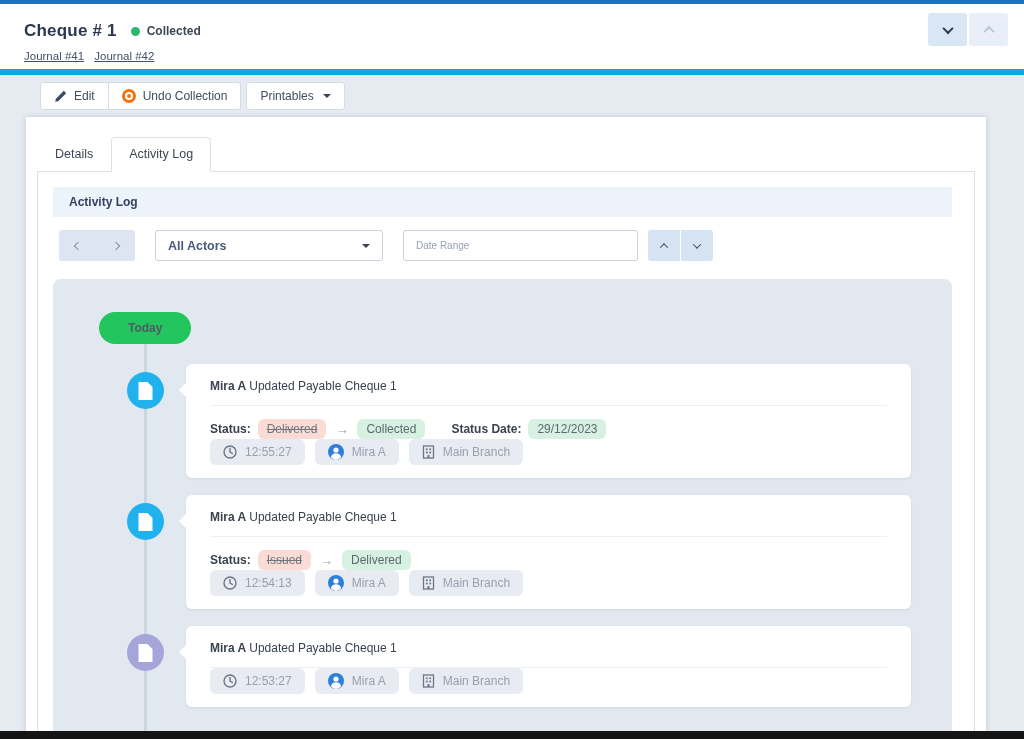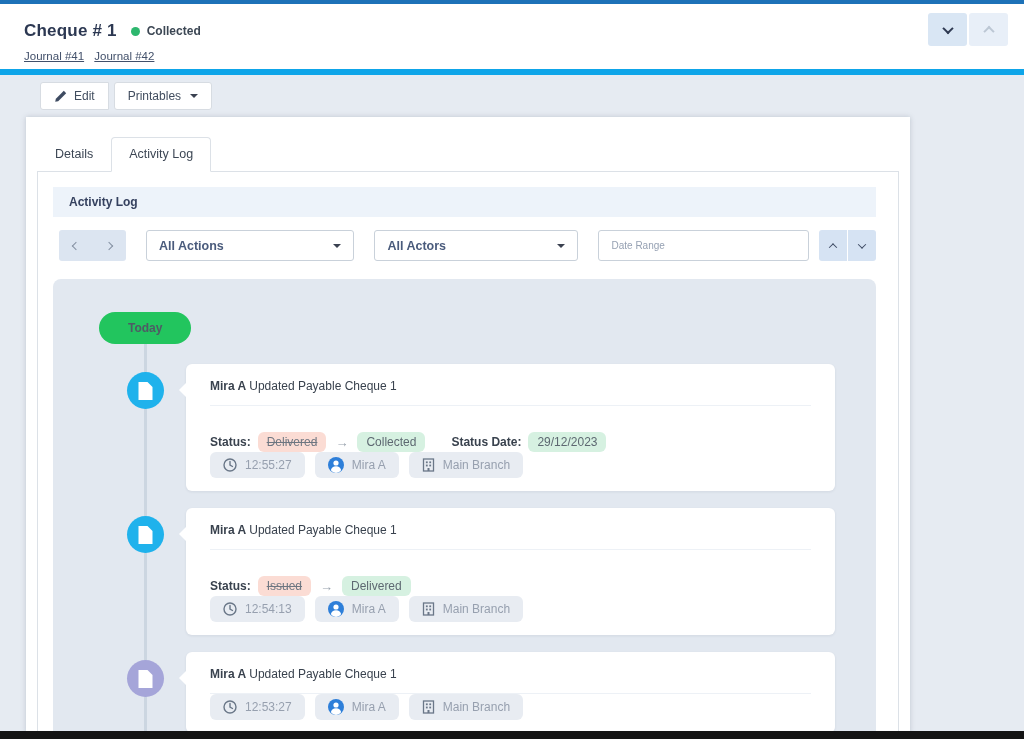--- a/index.html
+++ b/index.html
@@ -38,21 +38,21 @@
   .toolbar { position:absolute; top:7px; left:40px; display:flex; align-items:center; }
   .tbtn { height:28px; background:#fff; border:1px solid #d7dce2; font-size:12px; color:#414d5f; display:flex; align-items:center; gap:7px; padding:0 13px; cursor:pointer; font-family:inherit; }
   .tbtn.first { border-radius:3px 0 0 3px; }
   .tbtn.mid { border-left:none; border-radius:0 3px 3px 0; }
   .tbtn.solo { border-radius:3px; margin-left:5px; }
   .undo-icon { width:14px; height:14px; border-radius:50%; background:#f2720e; display:flex; align-items:center; justify-content:center; }
   .undo-icon i { display:block; width:8px; height:8px; border:2px solid #fff; background:#f2720e; border-radius:50%; }
   .caret-down { display:inline-block; width:0; height:0; border-left:4px solid transparent; border-right:4px solid transparent; border-top:4.5px solid #3a4150; margin-left:2px; }
 
   
-  .content-card { position:absolute; top:42px; left:26px; width:884px; bottom:6px; background:#fff; box-shadow:0 0 5px rgba(90,100,120,.28); display:flex; flex-direction:column; }
+  .content-card { position:absolute; top:42px; left:26px; width:960px; bottom:6px; background:#fff; box-shadow:0 0 5px rgba(90,100,120,.28); display:flex; flex-direction:column; }
 
   
   .tabs { display:flex; margin:20px 11px 0 11px; position:relative; z-index:2; }
   .tab { padding:9px 17px; font-size:12.5px; color:#3c4654; border:1px solid transparent; cursor:pointer; }
   .tab.active { background:#fff; border-color:#dce1e7; border-bottom-color:#fff; border-radius:4px 4px 0 0; margin-bottom:-1px; }
 
   .tab-panel { flex:1; margin:0 11px; border:1px solid #dce1e7; padding:15px 22px 0 15px; display:flex; flex-direction:column; overflow:hidden; }
   .panel-header { height:30px; line-height:30px; background:#edf3fa; font-size:12px; font-weight:bold; color:#35415f; padding:0 16px; }
 
   
@@ -73,21 +73,21 @@
   .today-pill { display:inline-block; margin:33px 0 0 46px; padding:9px 29px; background:#22c55e; border-radius:17px; font-size:12px; font-weight:bold; color:#4f5a65; position:relative; z-index:1; }
 
   .entry { position:relative; margin:20px 41px 17px 133px; }
   .entry + .entry { margin-top:17px; }
   .node { position:absolute; left:-59px; top:8px; width:37px; height:37px; border-radius:50%; display:flex; align-items:center; justify-content:center; z-index:1; }
   .entry-card { background:#fff; border-radius:6px; padding:15px 24px 13px; box-shadow:0 1px 3px rgba(30,40,60,.08); position:relative; }
   .entry-card::before { content:""; position:absolute; left:-7px; top:19px; border-top:7px solid transparent; border-bottom:7px solid transparent; border-right:7px solid #fff; }
   .e-title { font-size:12px; color:#39424e; }
   .e-title .t-actor { font-weight:bold; margin-right:3px; }
   .e-sep { height:1px; background:#edf1f6; margin-top:12px; }
-  .status-row { margin-top:26px; display:flex; align-items:center; font-size:12px; color:#39424e; }
+  .status-row { margin-top:13px; display:flex; align-items:center; font-size:12px; color:#39424e; }
   .s-label { font-weight:bold; margin-right:7px; }
   .s-label.dt { margin-left:26px; }
   .chip { padding:3px 9px; border-radius:6px; }
   .chip.old { background:#fbdcd4; color:#6d7681; text-decoration:line-through; }
   .chip.new { background:#d6f1e1; color:#5d6871; }
   .s-arrow { color:#98a2ad; margin:0 9px; font-size:13px; }
   .badges-row { margin-top:0; display:flex; gap:10px;align-items:flex-end; }
   .pill { background:#e8ecf2; border-radius:6px; height:26px; display:flex; align-items:center; gap:8px; padding:0 13px; font-size:12px; color:#97a0af; }
 
   .bottom-bar { position:absolute; left:0; right:0; bottom:0; height:8px; background:#141414; z-index:9; }
@@ -122,20 +122,26 @@
 
   <div class="page-body">
 
     <div class="toolbar">
       <button class="tbtn first">
         <svg width="13" height="13" viewBox="0 0 14 14">
             <path d="M10.6.9l2.5 2.5-8.6 8.6-3.2.7.7-3.2z" fill="#3e4b61"></path>
           </svg>
         <span>Edit</span>
       </button>
+      <button class="tbtn mid">
+        <span class="undo-icon">
+            <i></i>
+          </span>
+        <span>Undo Collection</span>
+      </button>
       <button class="tbtn solo">
         <span>Printables</span>
         <i class="caret-down"></i>
       </button>
     </div>
 
     <div class="content-card">
       <div class="tabs">
         <div class="tab">Details</div>
         <div class="tab active">Activity Log</div>
@@ -146,24 +152,20 @@
 
         <div class="filter-row">
           <div class="pager">
             <button>
                 <i class="chv sm left"></i>
               </button>
             <button>
                 <i class="chv sm right"></i>
               </button>
           </div>
-          <div class="select">
-            <span>All Actions</span>
-            <i class="caret-down"></i>
-          </div>
           <div class="select second">
             <span>All Actors</span>
             <i class="caret-down"></i>
           </div>
           <input class="date-input" type="text" placeholder="Date Range" style="">
           <div class="updown">
             <button>
                 <i class="chv sm up"></i>
               </button>
             <button>

